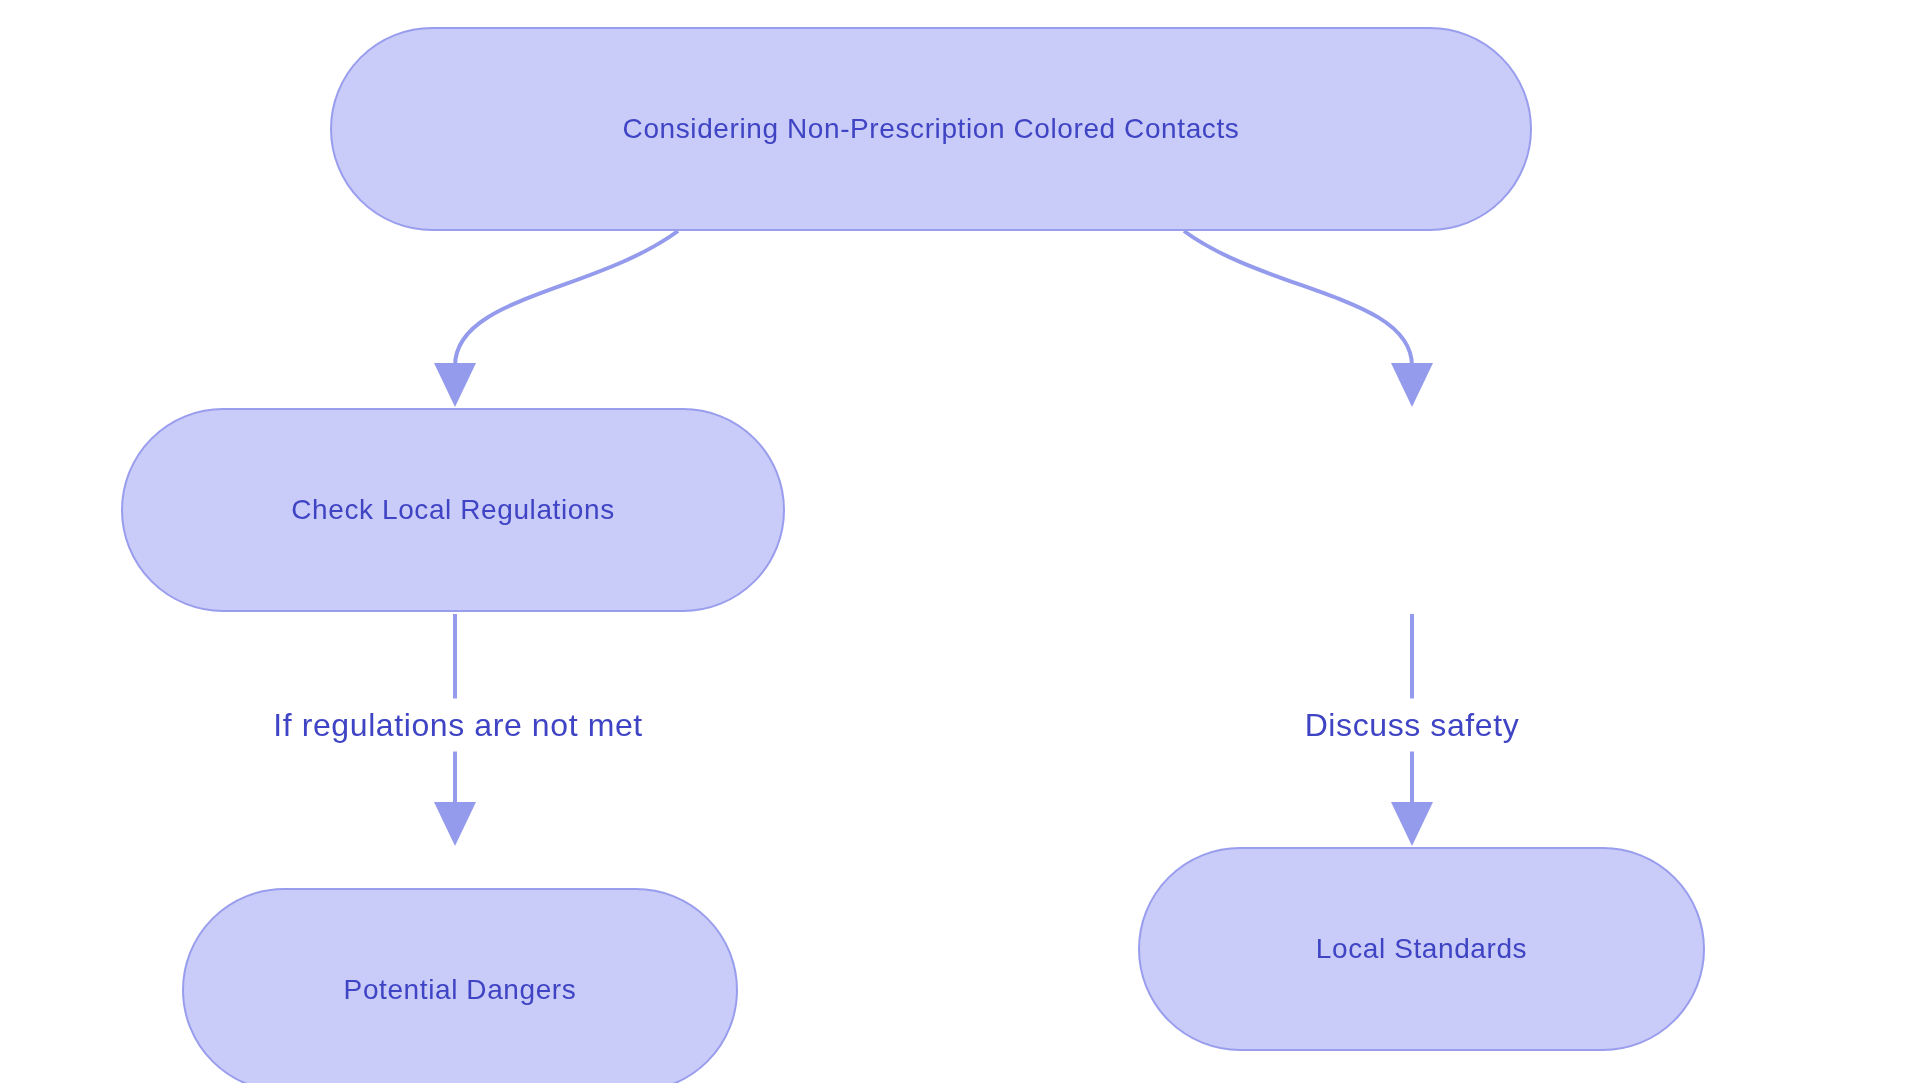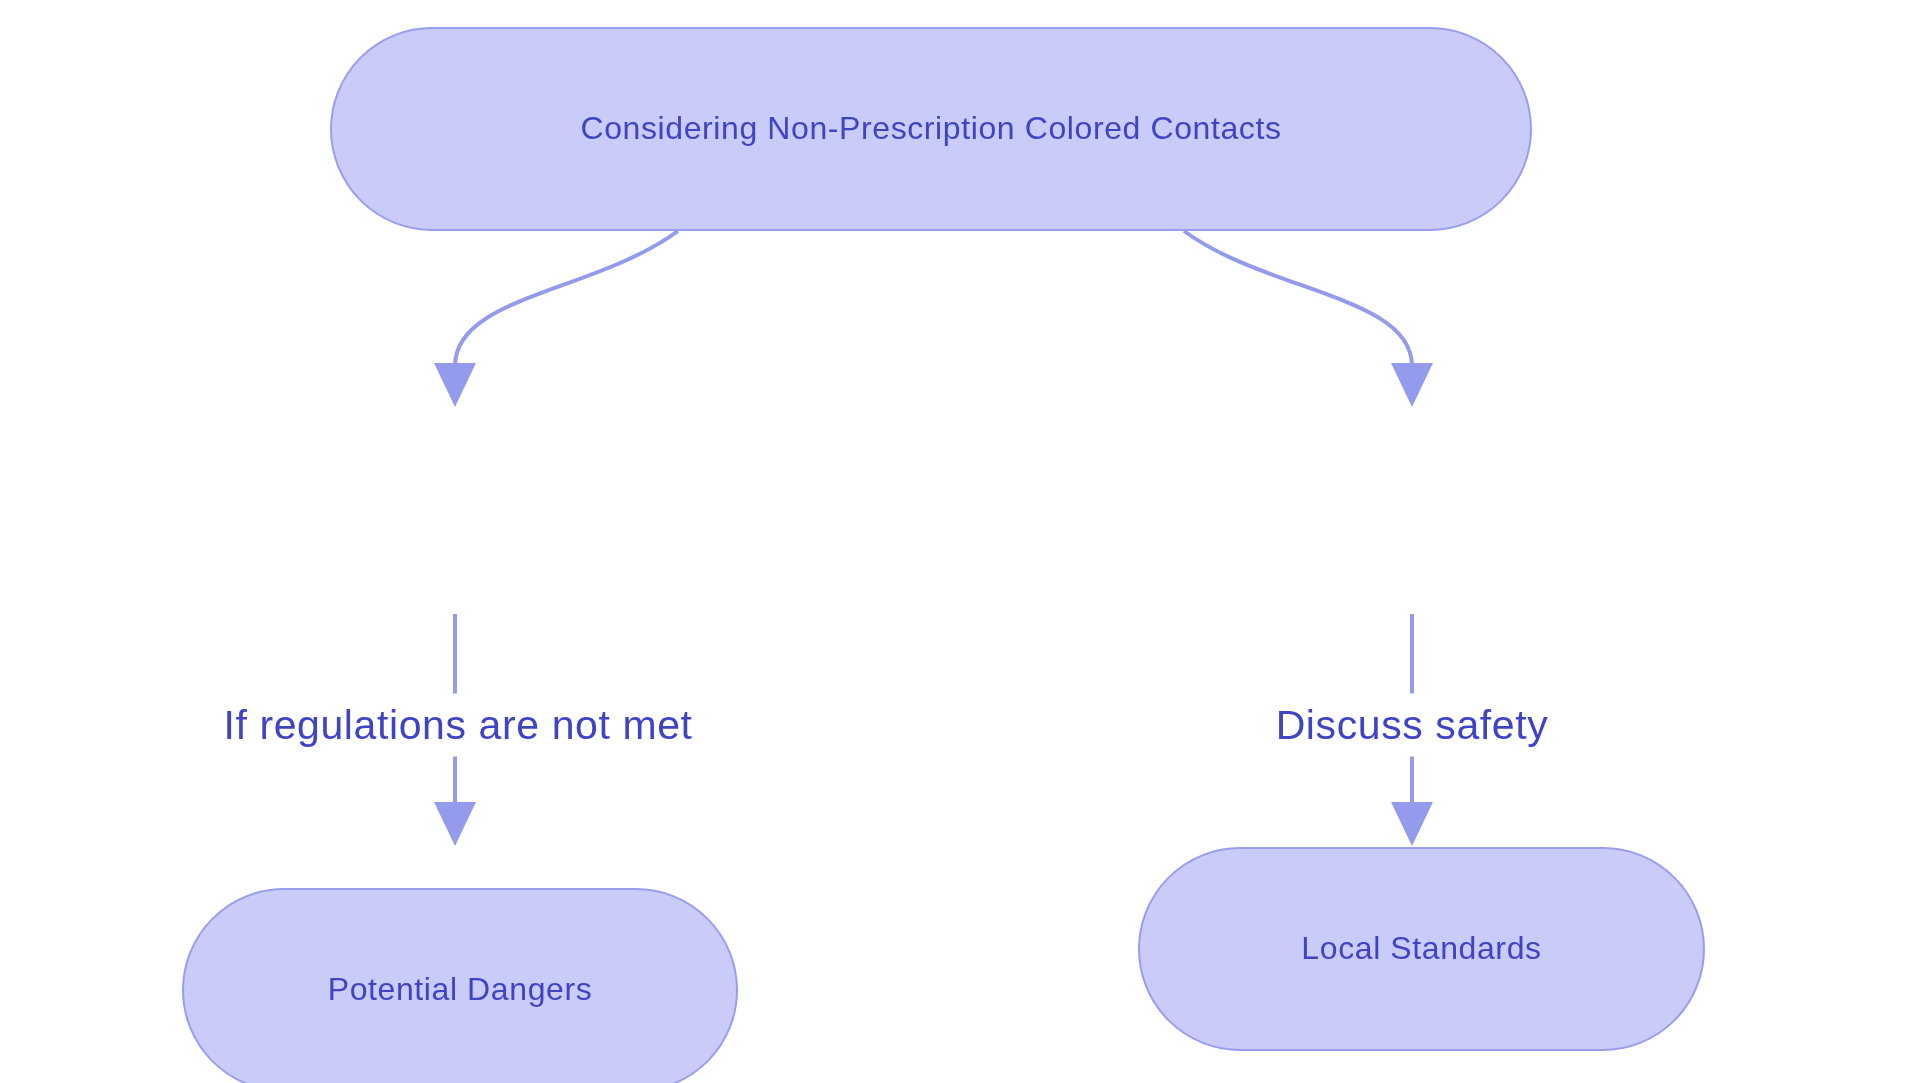--- a/index.html
+++ b/index.html
@@ -35,36 +35,36 @@
     position: absolute;
     box-sizing: border-box;
     background: #c9cbf8;
     border: 2.5px solid #999ded;
     border-radius: 102px;
     display: flex;
     align-items: center;
     justify-content: center;
     text-align: center;
     color: #3f44c4;
-    font-size: 32px;
+    font-size: 28px;
     letter-spacing: 0.6px;
     line-height: 1.1;
   }
   .node-root      { left: 330px;  top: 27px;  width: 1202px; height: 204px; }
   .node-check     { left: 121px;  top: 408px; width: 664px;  height: 204px; }
   .node-consult   { left: 1009px; top: 408px; width: 809px;  height: 204px; }
   .node-dangers   { left: 182px;  top: 888px; width: 556px;  height: 204px; justify-content: center; }
   .node-standards { left: 1138px; top: 847px; width: 567px;  height: 204px; }
   .edge-label {
     position: absolute;
     transform: translate(-50%, -50%);
     background: #ffffff;
     padding: 8px 14px;
     color: #3f44c4;
-    font-size: 41px;
+    font-size: 32px;
     letter-spacing: 0.6px;
     white-space: nowrap;
   }
   .edge-label-left  { left: 458px;  top: 725px; }
   .edge-label-right { left: 1412px; top: 725px; }
 </style>
 </head>
 <body>
 
 <div class="canvas">
@@ -81,20 +81,23 @@
     <polygon class="arrowhead" points="434,802 476,802 455,846"></polygon>
 
     <path class="edge-path" d="M 1412 614 L 1412 805"></path>
     <polygon class="arrowhead" points="1391,802 1433,802 1412,846"></polygon>
   </svg>
 
   <div class="node node-root">
     <span>Considering Non-Prescription Colored Contacts</span>
   </div>
 
+  <div class="node node-check">
+    <span>Check Local Regulations</span>
+  </div>
 
 
   <div class="node node-dangers">
     <span>Potential Dangers</span>
   </div>
 
   <div class="node node-standards">
     <span>Local Standards</span>
   </div>
 

